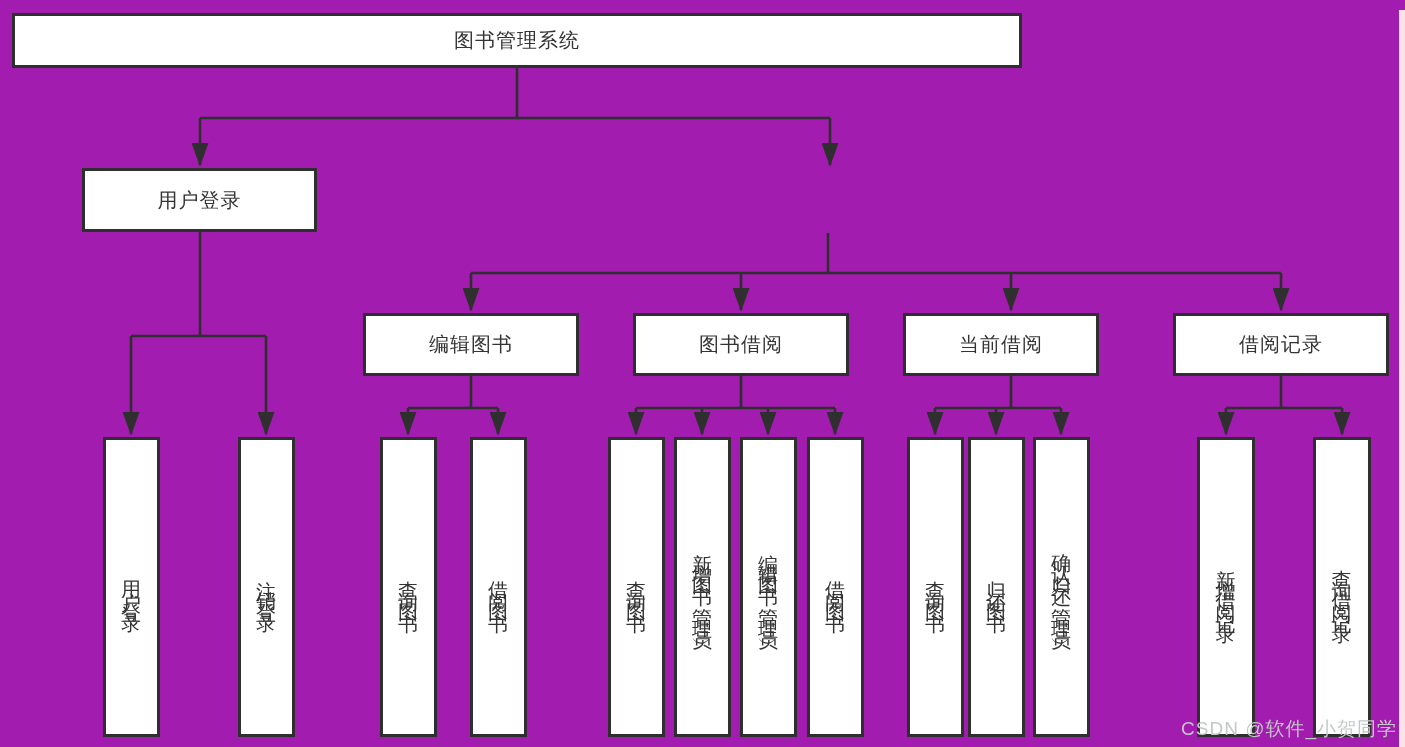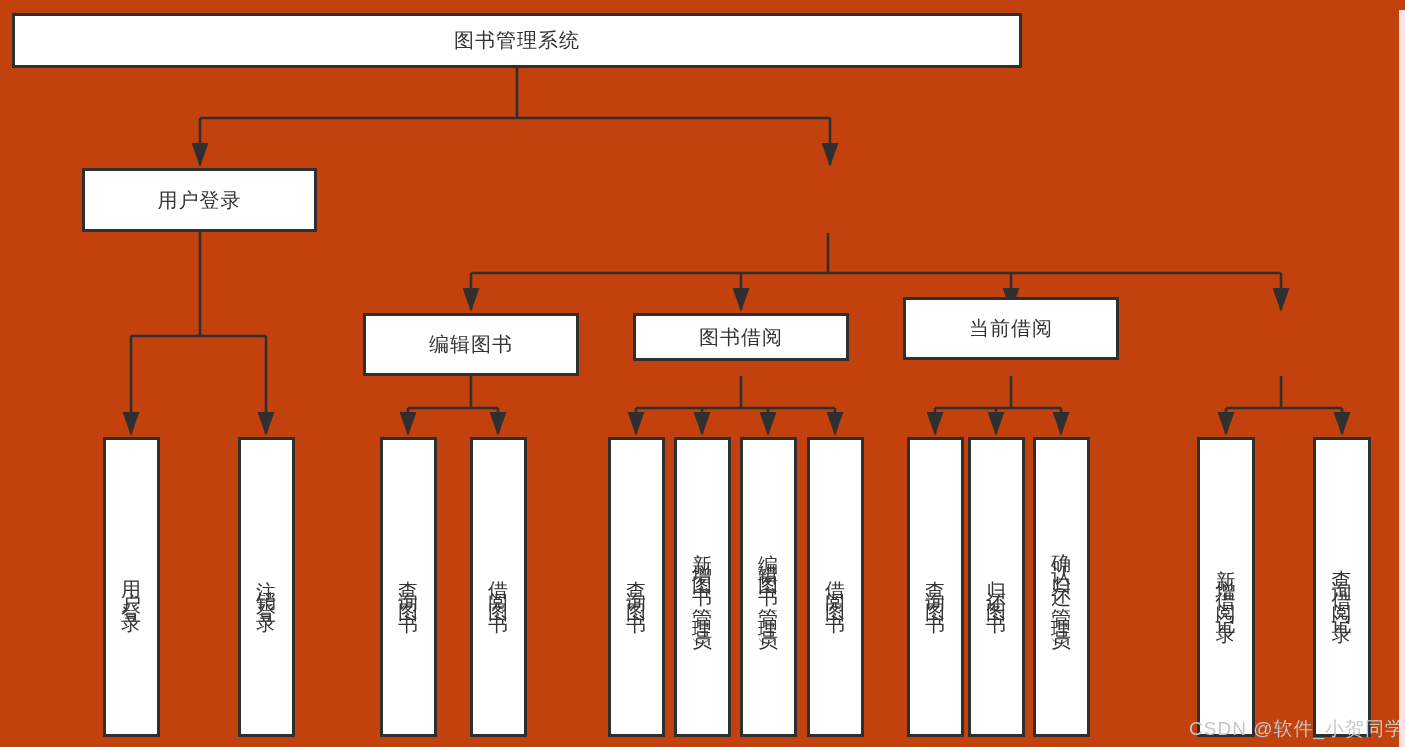--- a/index.html
+++ b/index.html
@@ -1,36 +1,36 @@
 <!DOCTYPE html>
 <html><head>
 <meta charset="utf-8">
 <style>
   html,body{margin:0;padding:0;background:#fff;}
   .stage{
-    position:relative;width:1405px;height:747px;background:#c2410c;overflow:hidden;
+    position:relative;width:1405px;height:747px;background:#a21caf;overflow:hidden;
     font-family:"Liberation Sans","DejaVu Sans",sans-serif;color:#333333;
   }
   .wires{position:absolute;left:0;top:0;pointer-events:none;}
   .hbox{
     position:absolute;box-sizing:border-box;background:#ffffff;
     border:3px solid #2f2f2f;display:flex;align-items:center;justify-content:center;
     font-size:20px;font-weight:500;letter-spacing:1px;color:#333333;
   }
   .leaf{
     position:absolute;top:437px;width:57px;height:300px;box-sizing:border-box;
     background:#ffffff;border:3px solid #2f2f2f;
     display:flex;align-items:center;justify-content:center;
   }
   .vtext{
     writing-mode:vertical-rl;text-orientation:mixed;white-space:nowrap;
     font-size:20px;font-weight:500;letter-spacing:11px;color:#333333;line-height:1;
   }
   .watermark{
-    position:absolute;right:0;bottom:5px;font-size:19px;letter-spacing:1px;
+    position:absolute;right:8px;bottom:5px;font-size:19px;letter-spacing:1px;
     color:#c3c7c8;
   }
   .edge-strip{
     position:absolute;right:0;top:10px;bottom:0;width:6px;background:#f8e4e6;
   }
 </style>
 </head>
 <body>
 
 <div class="stage">
@@ -89,25 +89,28 @@
     <span>图书管理系统</span>
   </div>
 
   <div class="hbox" style="left:82px;top:168px;width:235px;height:64px">
     <span>用户登录</span>
   </div>
 
   <div class="hbox" style="left:363px;top:313px;width:216px;height:63px">
     <span>编辑图书</span>
   </div>
-  <div class="hbox" style="left:633px;top:313px;width:216px;height:48px">
+  <div class="hbox" style="left:633px;top:313px;width:216px;height:63px">
     <span>图书借阅</span>
   </div>
-  <div class="hbox" style="left:903px;top:297px;width:216px;height:63px">
+  <div class="hbox" style="left:903px;top:313px;width:196px;height:63px">
     <span>当前借阅</span>
+  </div>
+  <div class="hbox" style="left:1173px;top:313px;width:216px;height:63px">
+    <span>借阅记录</span>
   </div>
 
   <div class="leaf" style="left:103px">
     <span class="vtext">用户登录</span>
   </div>
   <div class="leaf" style="left:238px">
     <span class="vtext">注销登录</span>
   </div>
 
   <div class="leaf" style="left:380px">

